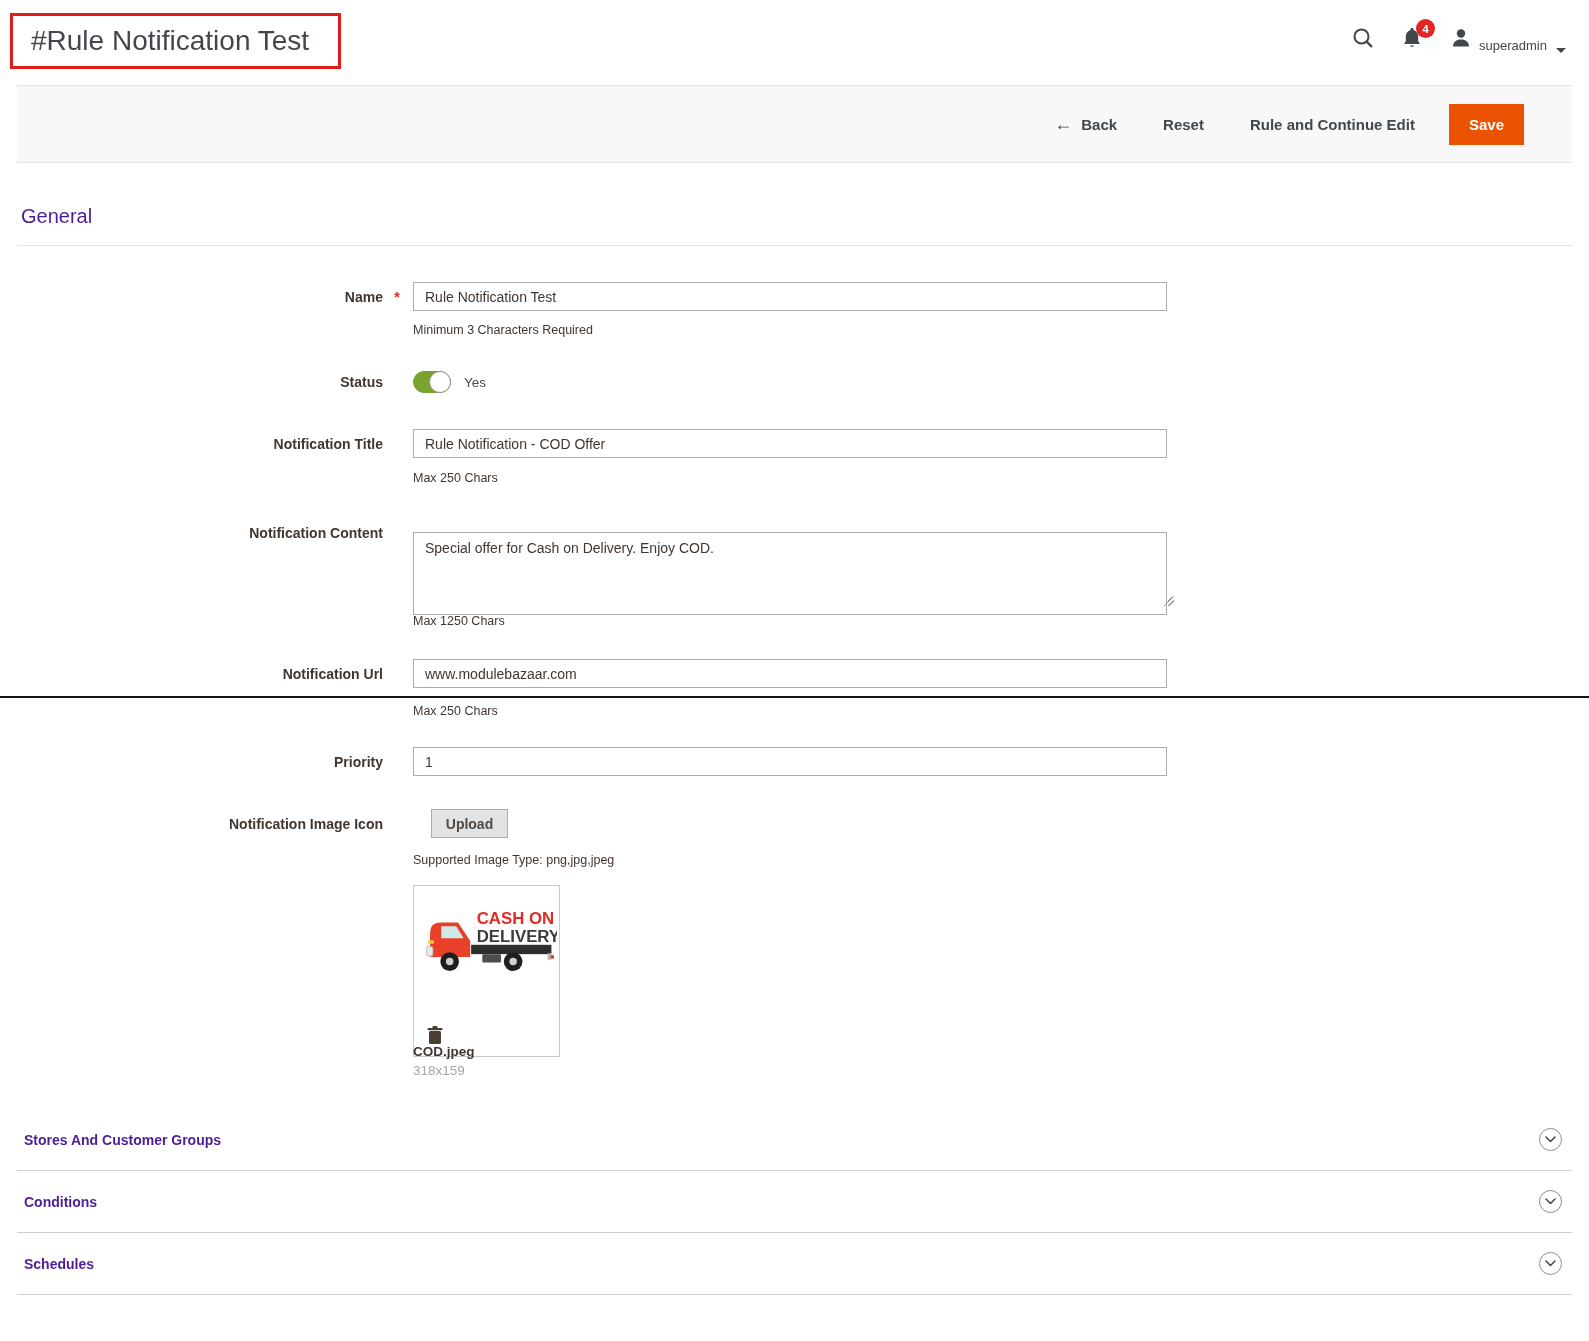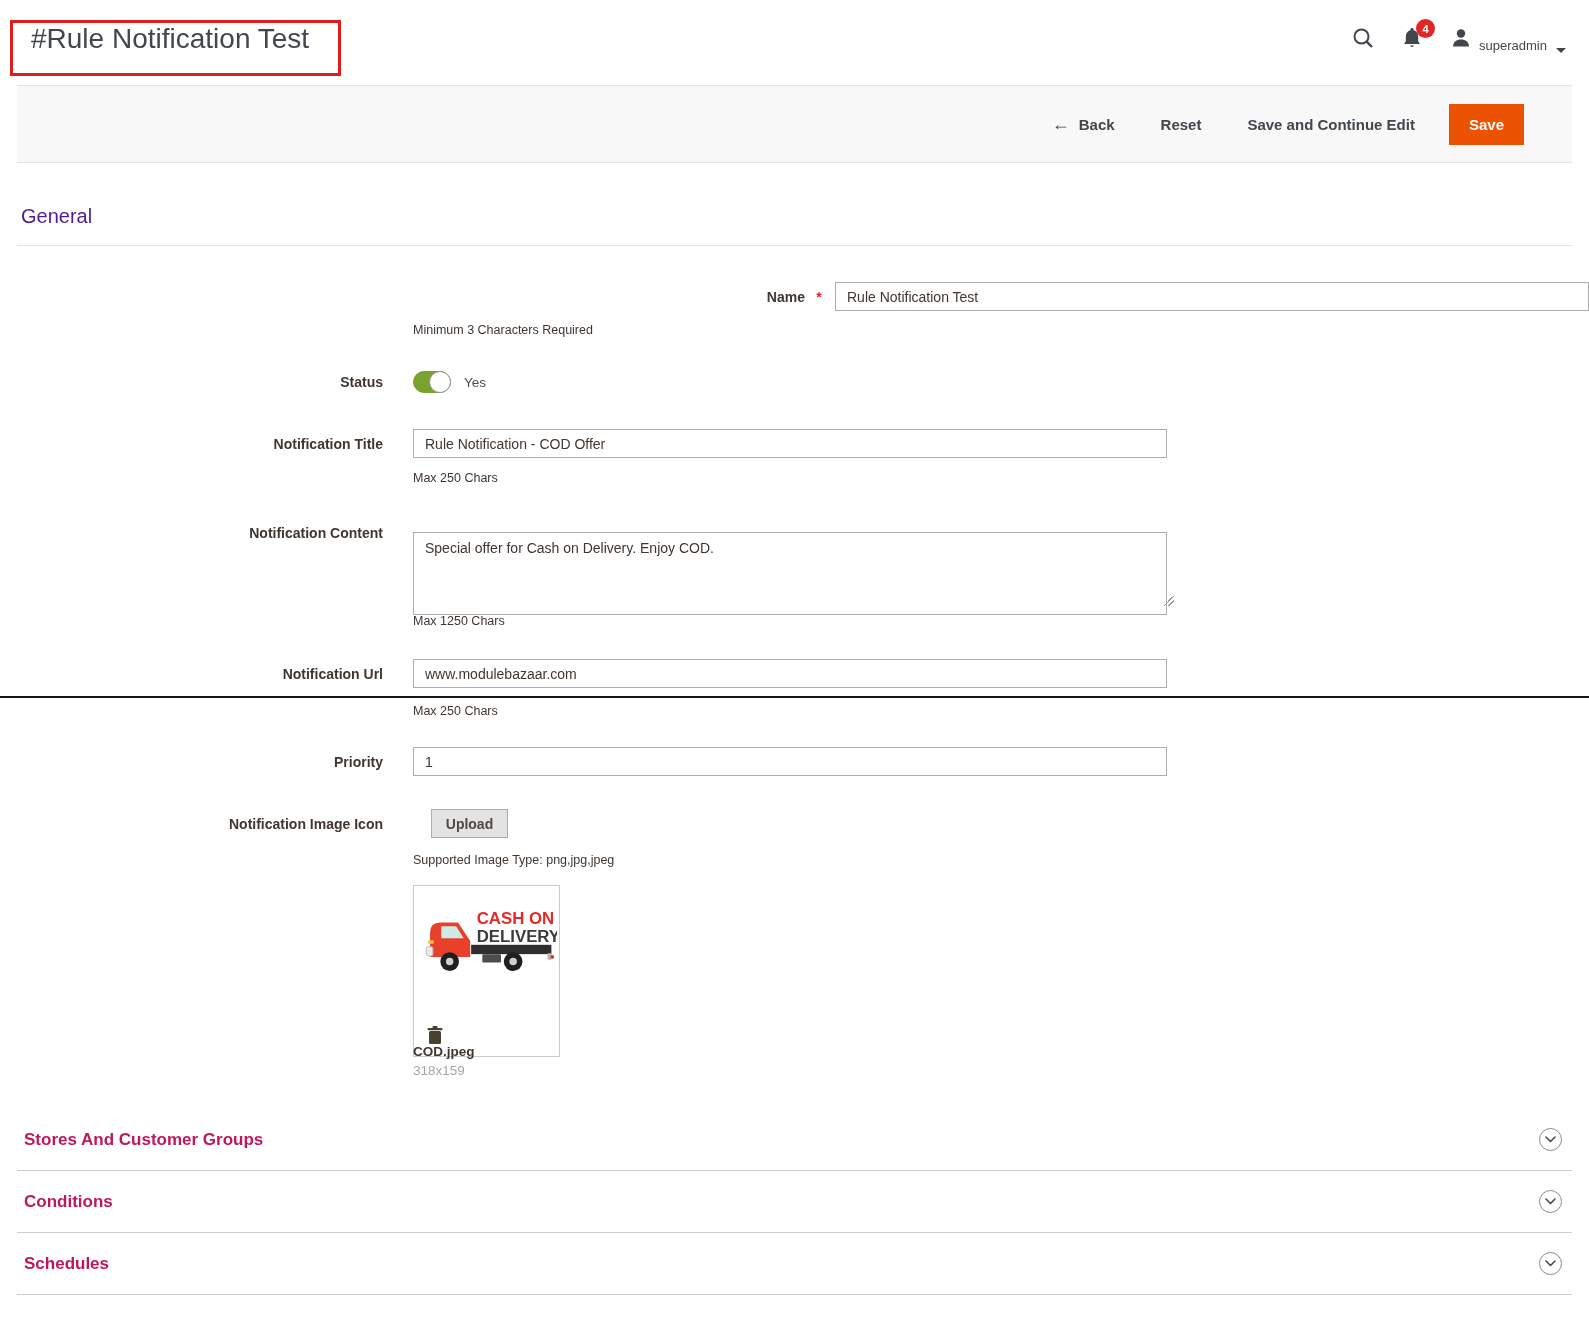--- a/index.html
+++ b/index.html
@@ -5,21 +5,21 @@
   * { margin:0; padding:0; box-sizing:border-box; }
   html,body { background:#ffffff; }
   body {
     width:1589px; height:1341px; position:relative; overflow:hidden;
     font-family:"Liberation Sans", sans-serif; color:#303030;
   }
 
   
   .title-box {
     position:absolute; left:10px; top:13px; width:331px; height:56px;
-    border:3px solid #e21b1b; display:flex; align-items:flex-start;margin-top:7px;
+    border:3px solid #e21b1b; display:flex; align-items:center;
   }
   .page-title {
     font-size:28px; font-weight:400; color:#41474d; padding-left:18px; white-space:nowrap;
   }
   .header-actions {
     position:absolute; right:23px; top:26px; display:flex; align-items:center; gap:26px;
   }
   .icon-btn { background:none; border:none; cursor:pointer; position:relative; display:flex; align-items:center; }
   .badge {
     position:absolute; top:-7px; right:-11px; min-width:19px; height:19px; border-radius:50%;
@@ -109,21 +109,21 @@
 
   
   .stitch-line { position:absolute; left:0; right:0; top:696px; height:2px; background:#161616; }
 
   
   .accordion-wrap { position:absolute; left:17px; right:17px; top:1109px; }
   .accordion-row {
     height:62px; border-bottom:1px solid #cecece; display:flex; align-items:center;
     justify-content:space-between; cursor:pointer; padding:0 10px 0 7px;
   }
-  .accordion-label { font-size:17px; font-weight:600; color:#be185d; }
+  .accordion-label { font-size:14px; font-weight:600; color:#4c1d95; }
   .chevron-circle {
     width:23px; height:23px; border-radius:50%; border:1px solid #8c8c8c; background:#fff;
     display:flex; align-items:center; justify-content:center;
   }
 </style>
 </head>
 <body>
 
 <div class="title-box">
   <h1 class="page-title">#Rule Notification Test</h1>
@@ -160,28 +160,28 @@
     <span class="caret-down"></span>
   </div>
 </div>
 
 <div class="toolbar">
   <button class="tb-link">
     <span class="back-arrow">←</span>
     <span>Back</span>
   </button>
   <button class="tb-link">Reset</button>
-  <button class="tb-link">Save and Continue Edit</button>
+  <button class="tb-link">Rule and Continue Edit</button>
   <button class="save-btn">Save</button>
 </div>
 
 <h2 class="general-heading">General</h2>
 <div class="heading-rule"></div>
 
-<div class="form-row" style="top:282px;justify-content:flex-end;">
+<div class="form-row" style="top:282px;">
   <div class="label-wrap">
     <label class="field-label">Name</label>
     <span class="req-mark">*</span>
   </div>
   <div class="control">
     <input class="text-input" type="text" value="Rule Notification Test" style="">
   </div>
 </div>
 <div class="hint-row" style="top:320px;text-align:center;">
   <span class="hint">Minimum 3 Characters Required</span>

